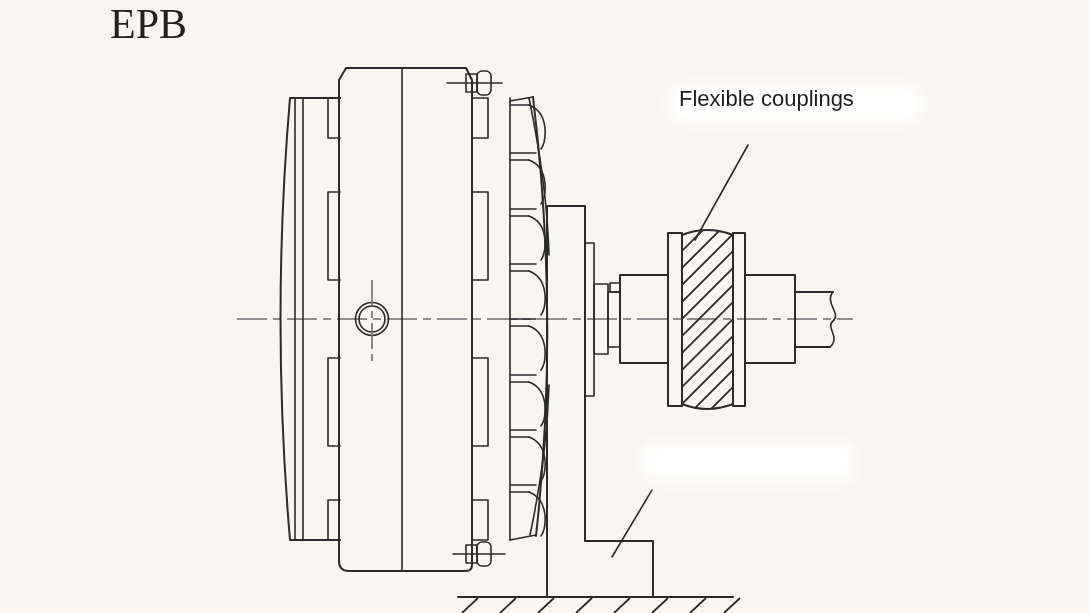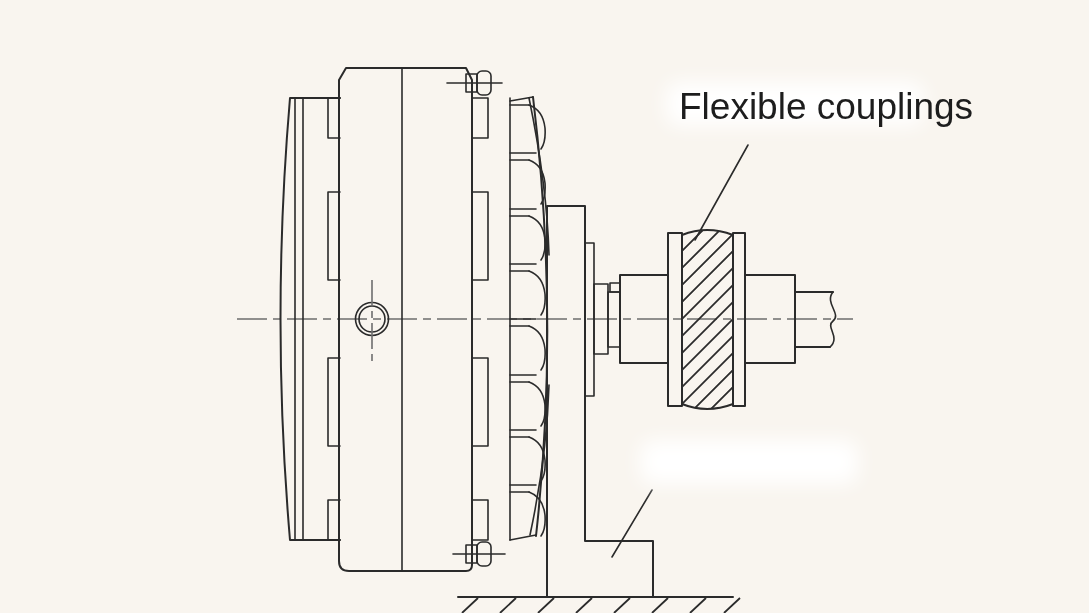--- a/index.html
+++ b/index.html
@@ -13,38 +13,39 @@
     position:relative;width:1089px;height:613px;background:var(--bg);
     overflow:hidden;font-family:"Liberation Sans",sans-serif;
   }
   svg{position:absolute;inset:0;}
   .ln{fill:none;stroke:var(--ink);stroke-width:2;stroke-linejoin:round;stroke-linecap:round;}
   .thin{stroke-width:1.6;}
   .hatchln{fill:none;stroke:var(--ink);stroke-width:1.8;}
   .cl{fill:none;stroke:var(--cl);stroke-width:1.6;stroke-dasharray:30 6 8 6;}
   .clv{fill:none;stroke:var(--cl);stroke-width:1.6;stroke-dasharray:26 5 7 5;}
   .label{
-    position:absolute;color:var(--text);font-size:37px;letter-spacing:0px;
+    position:absolute;color:var(--text);font-size:22px;letter-spacing:0px;
     white-space:nowrap;z-index:3;
   }
   .halo{position:absolute;background:#ffffff;filter:blur(10px);border-radius:12px;z-index:2;}
   .title{
     position:absolute;left:110px;top:0px;font-family:"Liberation Serif",serif;
     font-size:42px;letter-spacing:0px;color:#222;z-index:3;
   }
   #lbl-coupling{left:679px;top:86px;}
   #halo-coupling{left:666px;top:82px;width:258px;height:44px;}
   #lbl-mounting{left:651px;top:444px;}
   #halo-mounting{left:640px;top:440px;width:218px;height:44px;}
 </style>
 </head>
 <body>
 
 <div class="stage">
 
+  <div class="title">EPB</div>
 
   <div class="halo" id="halo-coupling"></div>
   <div class="label" id="lbl-coupling">Flexible couplings</div>
 
   <div class="halo" id="halo-mounting"></div>
 
   <svg viewBox="0 0 1089 613" width="1089" height="613">
 
     <defs>
       <clipPath id="coreClip">

